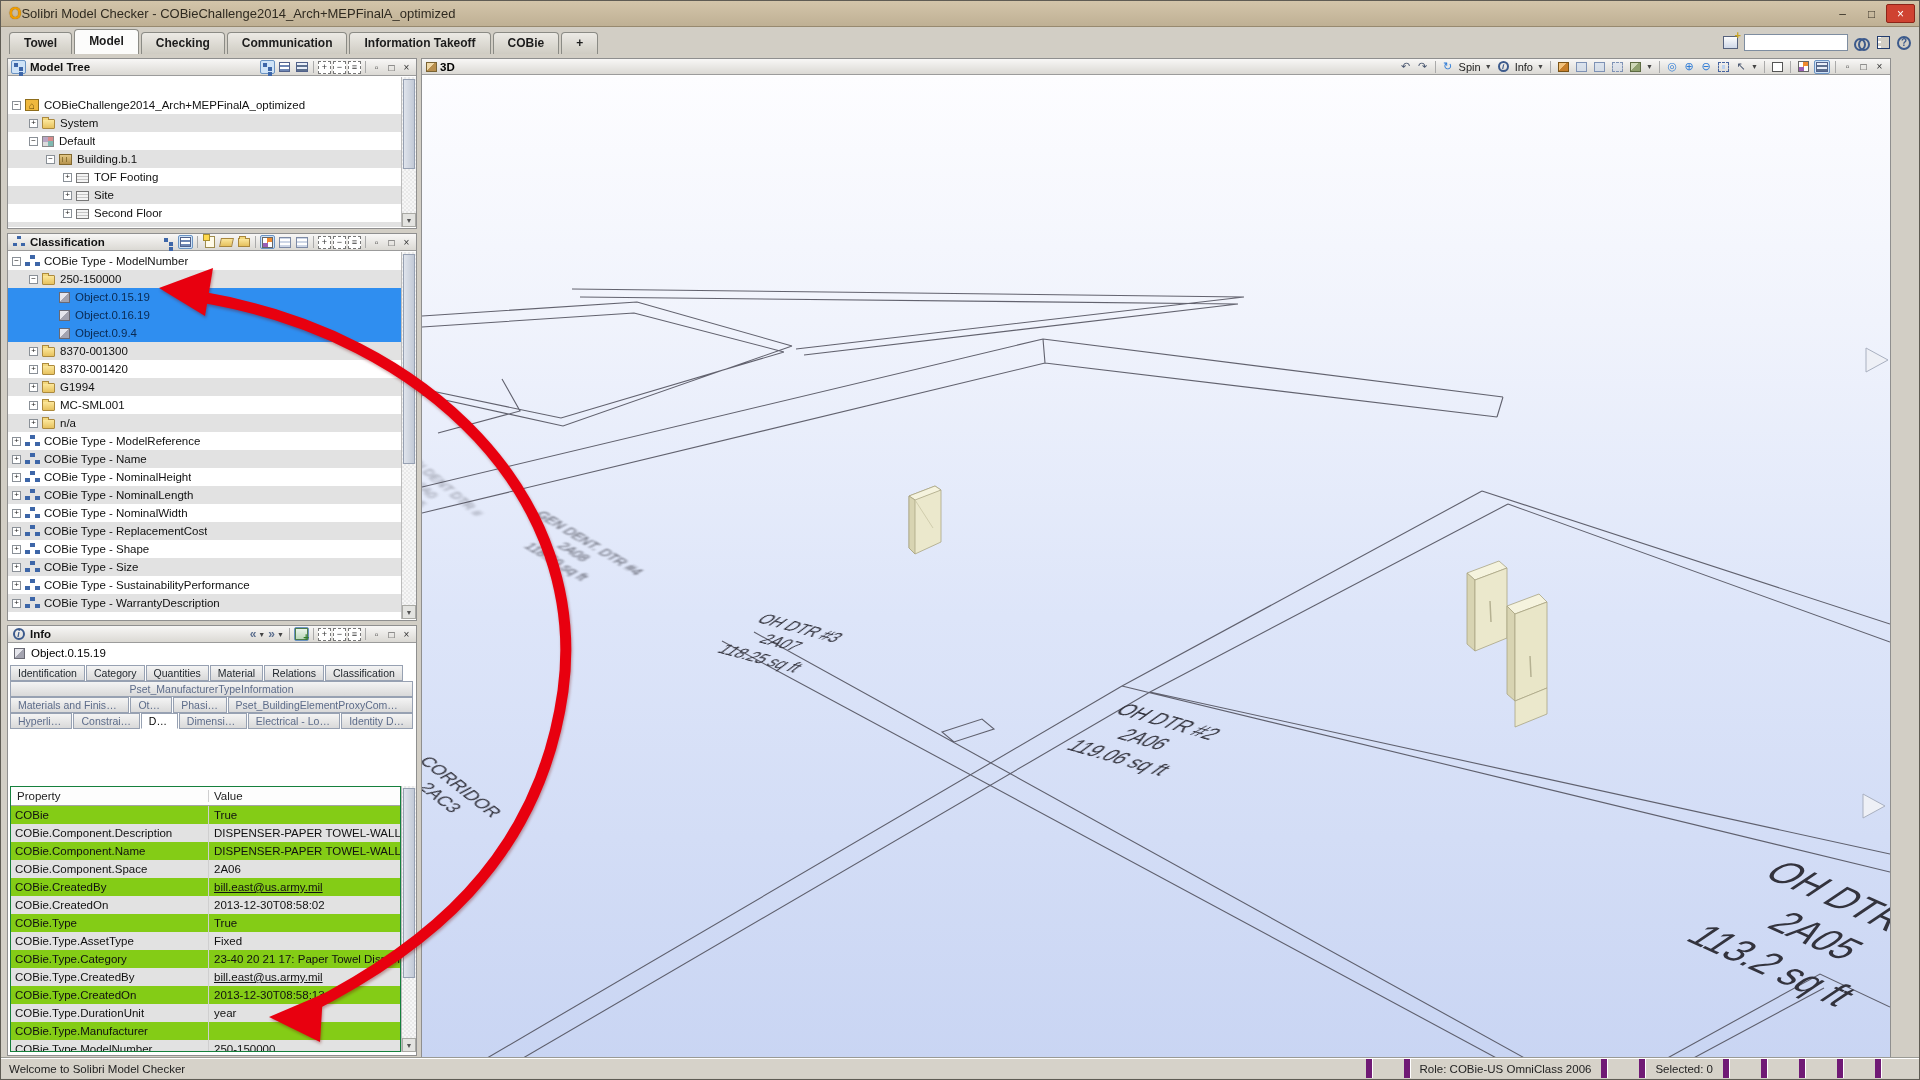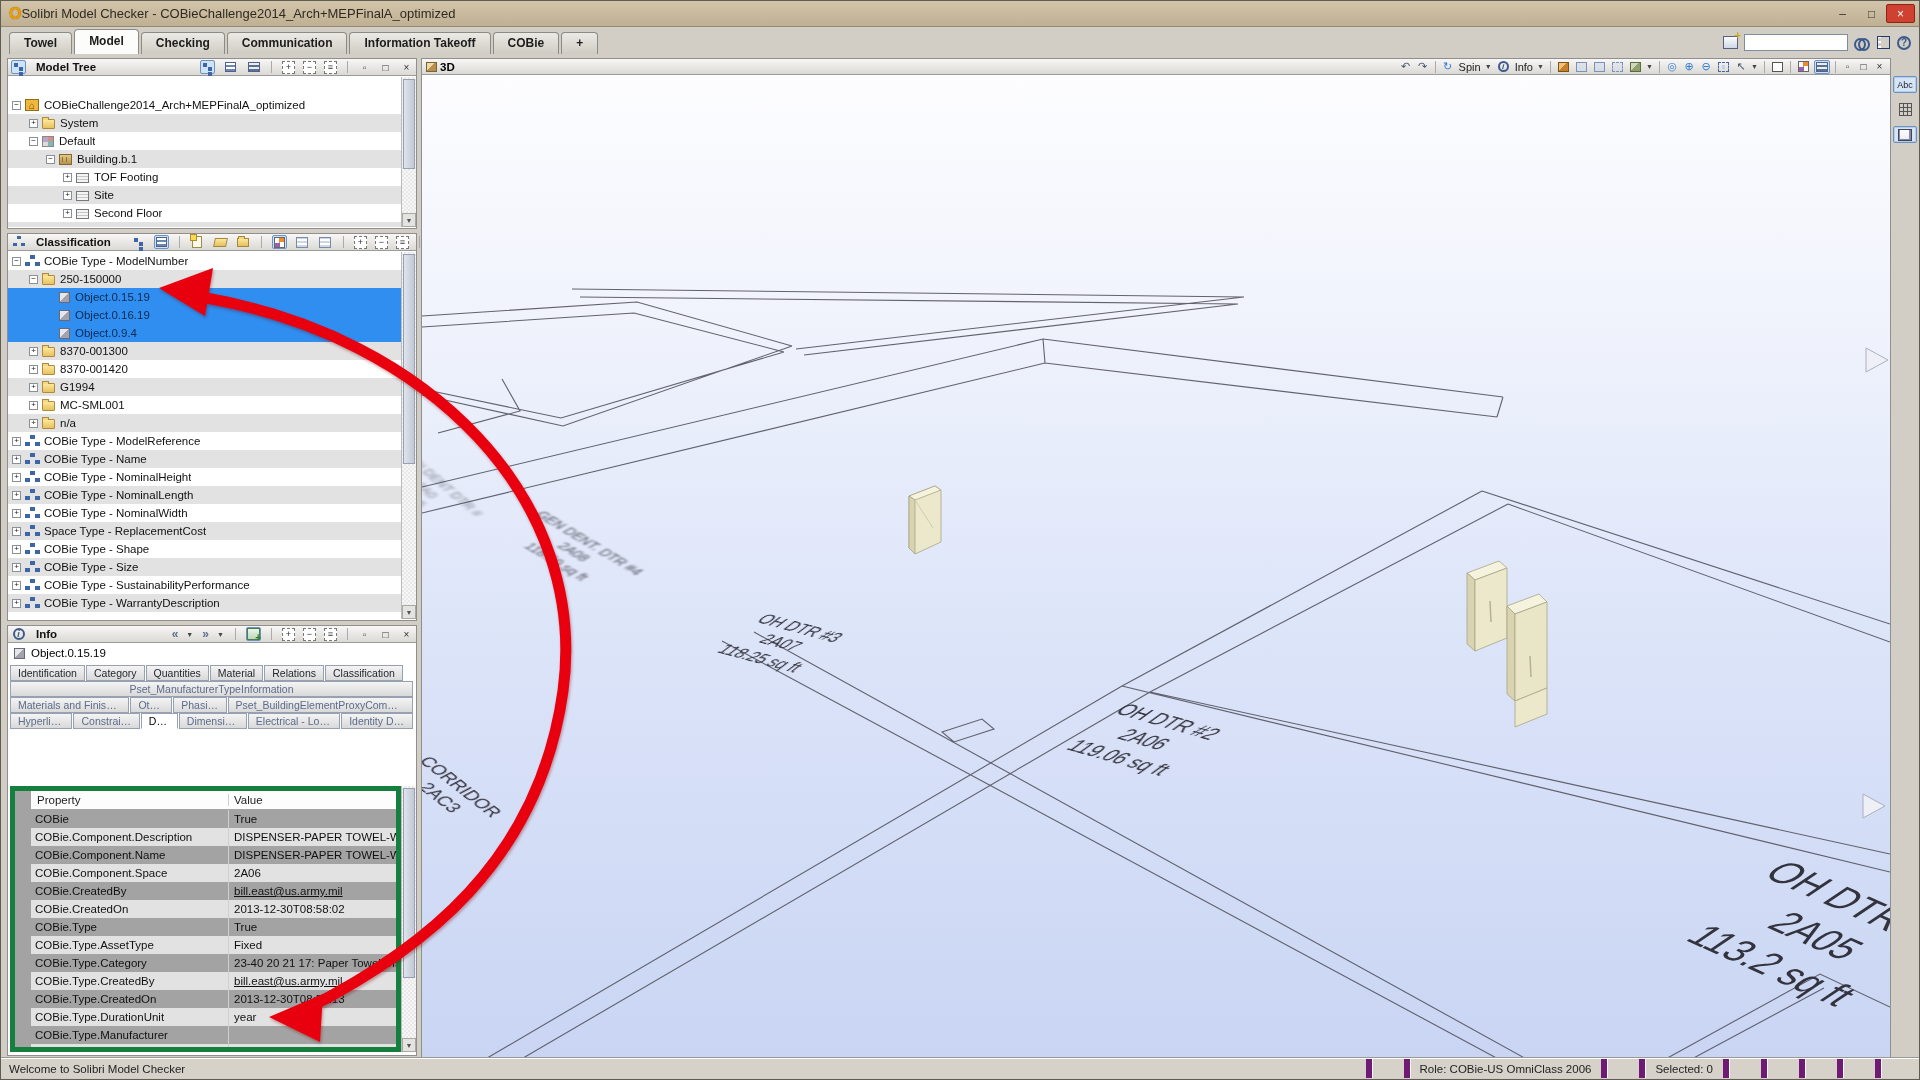--- a/index.html
+++ b/index.html
@@ -27,21 +27,21 @@
   .binoc::before{left:0;} .binoc::after{right:0;}
   .film{width:13px;height:13px;background:linear-gradient(#4f6fae,#2d4f90);border:1px solid #223c6e;background-image:repeating-linear-gradient(0deg,#fff 0 2px,transparent 2px 5px);background-size:3px 100%;background-repeat:no-repeat;background-position:0 0;box-shadow:inset -3px 0 0 -1px #fff0;}
   .helpq{width:14px;height:14px;border-radius:50%;border:2px solid #3c5a8c;color:#3c5a8c;font-weight:bold;font-size:10px;display:flex;align-items:center;justify-content:center;}
   
   .main{position:absolute;left:0;top:53px;width:100%;height:1006px;}
   .leftcol{position:absolute;left:6px;top:4px;width:410px;height:998px;}
   .panel{position:absolute;left:0;width:410px;background:#fff;border:1px solid #8f8f8f;}
   .p-model{top:0;height:171px;}
   .p-class{top:175px;height:388px;}
   .p-info{top:567px;height:431px;}
-  .phead{height:17px;background:linear-gradient(#f8f7f6,#dbd9d4);border-bottom:1px solid #9b9b9b;display:flex;align-items:center;padding:0 3px;gap:8px;}
+  .phead{height:17px;background:linear-gradient(#f8f7f6,#dbd9d4);border-bottom:1px solid #9b9b9b;display:flex;align-items:center;padding:0 3px;gap:2px;}
   .ptitle{font-weight:bold;font-size:11.5px;color:#111;margin:0 4px 0 2px;white-space:nowrap;}
   .hspacer{flex:1;}
   .hicon{width:15px;height:14px;display:inline-flex;align-items:center;justify-content:center;font-size:10px;color:#44506b;border:1px solid transparent;border-radius:2px;flex:none;}
   .hicon.pressed{background:#cfe3f7;border-color:#6a93c3;}
   .hsep{width:1px;height:12px;background:#aaa;margin:0 2px;flex:none;}
   .dashbtn{width:13px;height:13px;border:1px dashed #777;display:inline-flex;align-items:center;justify-content:center;font-size:9px;color:#333;background:#fff;flex:none;}
   .wmini{width:13px;height:12px;display:inline-flex;align-items:center;justify-content:center;font-size:10px;color:#333;flex:none;}
   
   .i-tree{position:relative;} .i-tree::before{content:"";width:4px;height:4px;background:#3d66a8;position:absolute;left:2px;top:2px;box-shadow:5px 4px 0 #3d66a8,5px -1px 0 0 #fff0, 5px 9px 0 #3d66a8;}
   .i-stack{background:repeating-linear-gradient(0deg,#6d86b4 0 2px,#fff 2px 4px);width:11px;height:10px;border:1px solid #51618a;}
@@ -89,21 +89,21 @@
   .varrow{position:absolute;left:0;right:0;height:14px;background:#e3e3e0;border:1px solid #a9a9a4;display:flex;align-items:center;justify-content:center;font-size:7px;color:#555;} .varrow.dn{bottom:0;}
   
   .objrow{display:flex;align-items:center;height:20px;font-size:11.5px;padding-left:6px;}
   .objrow .cube{width:11px;height:11px;background:linear-gradient(135deg,#e6e6ec 45%,#a3a3af 45%);border:1px solid #696973;margin-right:6px;}
   .itabs{padding:2px 2px 0 2px;}
   .itabrow{display:flex;margin-bottom:0px;}
   .itab{border:1px solid #97a1b2;background:linear-gradient(#f4f4f4,#d9d9d9);font-size:10.5px;height:16px;line-height:15px;padding:0 7px;margin-right:1px;color:#5d6c8a;white-space:nowrap;overflow:hidden;text-overflow:ellipsis;}
   .itabrow.rowA .itab{color:#23292f;}
   .itabrow.rowB .itab{flex:1;text-align:center;}
   .itab[data-active]{background:#fff;color:#000;border-bottom-color:#fff;position:relative;z-index:2;}
-  .ptable{position:absolute;left:2px;right:15px;top:160px;bottom:3px;border:5px solid #15803d;overflow:hidden;background:#a3a3a3;padding-left:16px;}
+  .ptable{position:absolute;left:2px;right:15px;top:160px;bottom:3px;border:1px solid #15803d;overflow:hidden;background:#84cc16;}
   .ptable-head{display:flex;height:19px;border-bottom:1px solid #a5a5a5;font-size:11.5px;color:#222;align-items:center;background:#fdfdfd;}
   .ptable-head .pc{padding-left:6px;}
   .prow{display:flex;height:18px;line-height:18px;font-size:11.5px;color:#111;white-space:nowrap;}
   .ptable-body > .prow:nth-child(even){background:#e2e2e2;}
   .pc{width:198px;flex:none;border-right:1px solid #cfcfcf;padding-left:4px;overflow:hidden;}
   .vc{flex:1;padding-left:5px;overflow:hidden;}
   .prow[data-link] .vc{text-decoration:underline;}
   .p-info .vscroll{top:160px;bottom:3px;right:0;}
   
   .view3d{position:absolute;left:420px;top:4px;width:1470px;height:1002px;border:1px solid #8f8f8f;background:#fff;}
@@ -398,21 +398,21 @@
             <div class="trow" data-icon="class" data-exp="plus" data-indent="0">
               <span class="tree-indent"></span>
               <span class="exp"></span>
               <span class="nicon"></span>
               <span class="nlabel">COBie Type - NominalWidth</span>
             </div>
             <div class="trow" data-icon="class" data-exp="plus" data-indent="0">
               <span class="tree-indent"></span>
               <span class="exp"></span>
               <span class="nicon"></span>
-              <span class="nlabel">Space Type - ReplacementCost</span>
+              <span class="nlabel">COBie Type - ReplacementCost</span>
             </div>
             <div class="trow" data-icon="class" data-exp="plus" data-indent="0">
               <span class="tree-indent"></span>
               <span class="exp"></span>
               <span class="nicon"></span>
               <span class="nlabel">COBie Type - Shape</span>
             </div>
             <div class="trow" data-icon="class" data-exp="plus" data-indent="0">
               <span class="tree-indent"></span>
               <span class="exp"></span>
@@ -681,29 +681,20 @@
             <div>119.06 sq ft</div>
         </div>
         <div class="rlabel lb5">
           <div>OH DTR #1</div>
             <div>2A05</div>
             <div>113.2 sq ft</div>
         </div>
       </div>
     </div>
 
-    <div class="rightstrip">
-      <span class="rsbtn pressed">Abc</span>
-      <span class="rsbtn">
-          <span class="i-hash"></span>
-        </span>
-      <span class="rsbtn pressed">
-          <span class="i-plan"></span>
-        </span>
-    </div>
   </div>
 
   <div class="statusbar">
     <span class="sbleft">Welcome to Solibri Model Checker</span>
     <div class="sbright">
       <span class="sbcell empty"></span>
       <span class="sbcell">Role: COBie-US OmniClass 2006</span>
       <span class="sbcell empty"></span>
       <span class="sbcell">Selected: 0</span>
       <span class="sbcell empty"></span>

